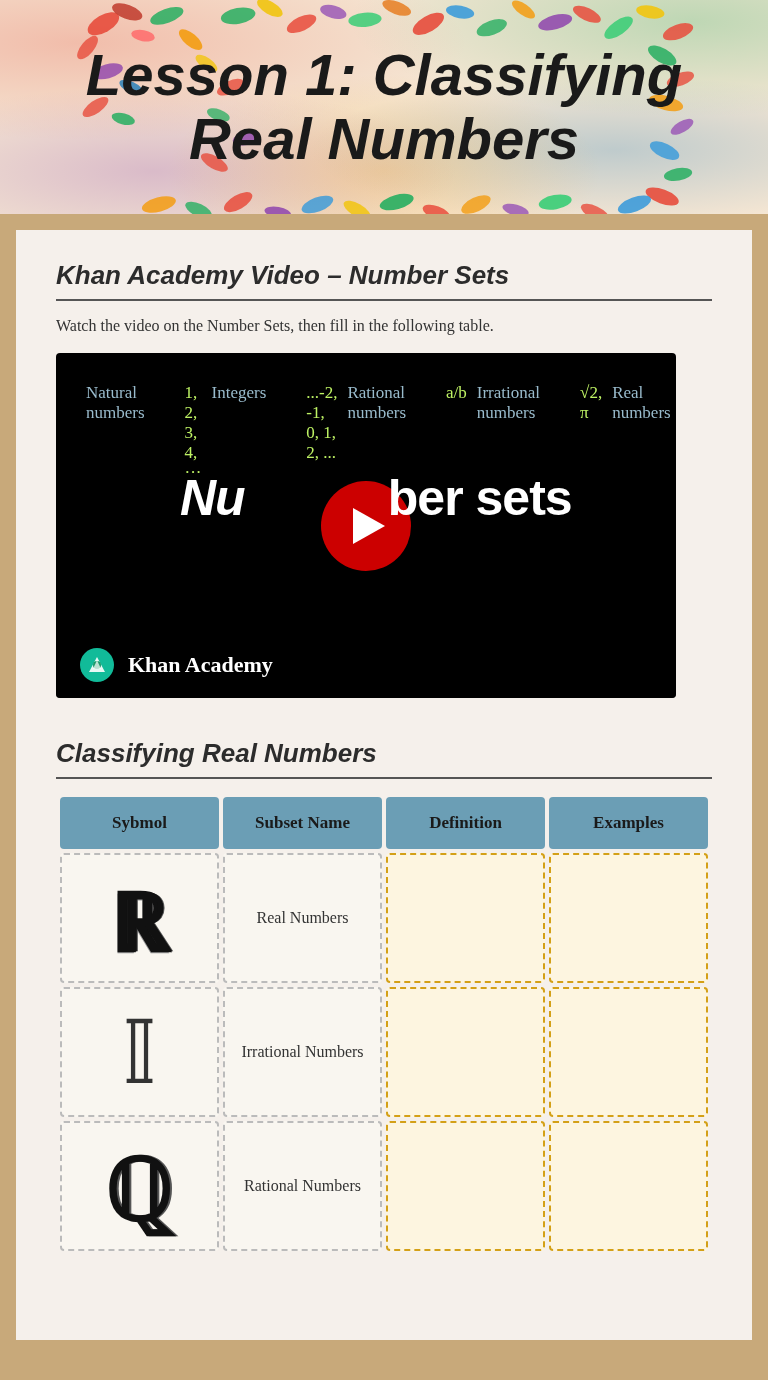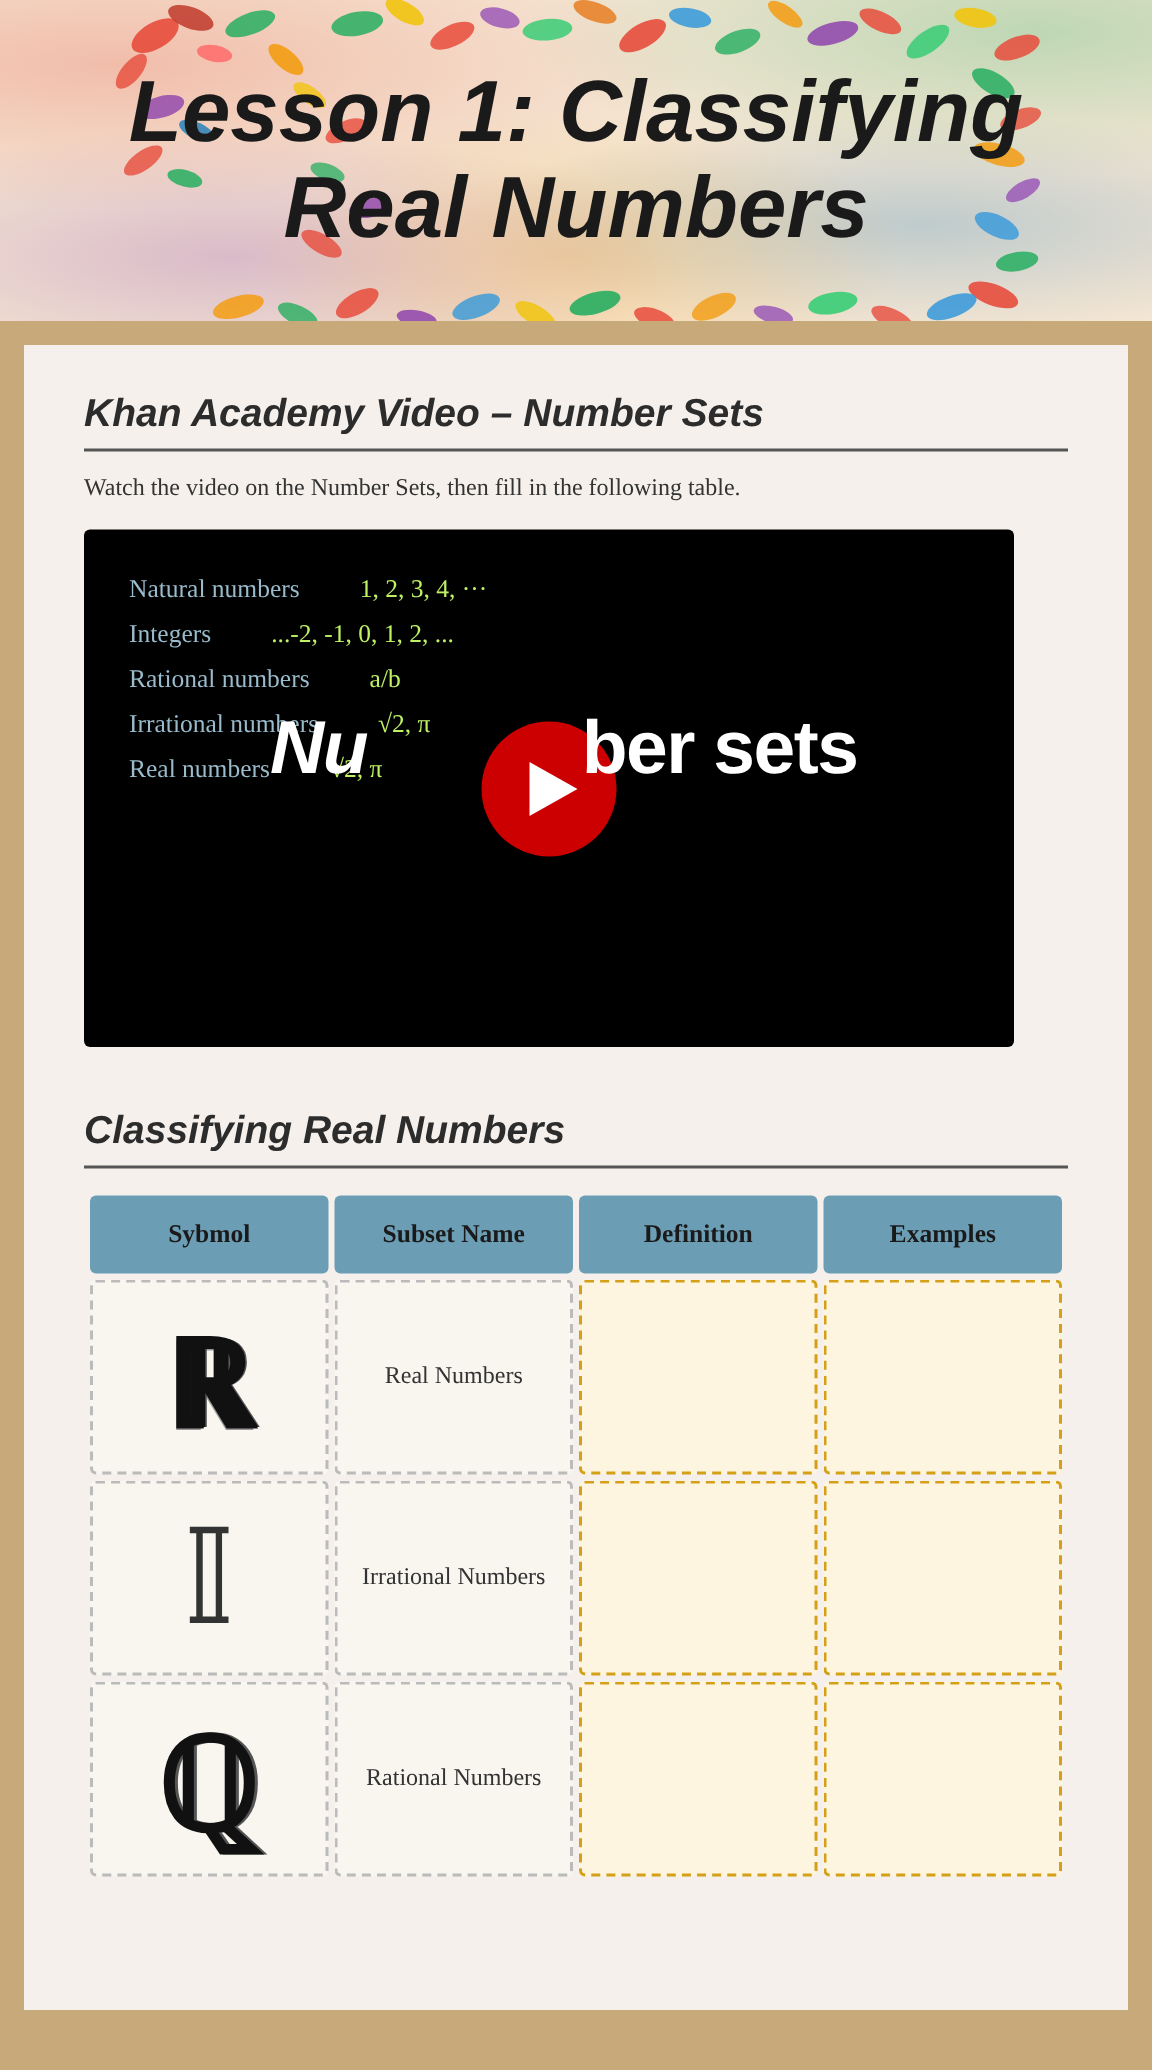--- a/index.html
+++ b/index.html
@@ -93,21 +93,21 @@
       position: absolute;
       inset: 0;
       display: flex;
       flex-direction: column;
       justify-content: space-between;
       padding: 30px 30px 0 30px;
     }
 
     .video-text-lines {
       display: flex;
-      flex-direction: column;
+      flex-direction: row;
       gap: 10px;
     }
 
     .video-line {
       display: flex;
       gap: 40px;
     }
 
     .video-line-label {
       color: #9bc;
@@ -369,20 +369,30 @@
     <div style="position:absolute;top:42%;left:20%;transform:translate(0,-50%);z-index:2;font-style:italic;">
       <span style="font-size:50px;font-weight:bold;color:white;font-family:Arial,sans-serif;letter-spacing:-1px;">Nu</span>
     </div>
 
     <div class="play-button-wrapper">
       <div class="play-circle">
         <div class="play-triangle"></div>
       </div>
     </div>
 
+    <div class="video-bottom-bar">
+      <div class="khan-logo">
+        <svg width="22" height="22" viewBox="0 0 22 22">
+          <polygon points="11,3 19,18 3,18" fill="white" opacity="0.9"></polygon>
+          <circle cx="11" cy="11" r="4" fill="#1b9a6b"></circle>
+          <polygon points="11,6 15,15 7,15" fill="white" opacity="0.7"></polygon>
+        </svg>
+      </div>
+      <span class="khan-name">Khan Academy</span>
+    </div>
   </div>
 
   <div class="table-section">
     <h2 class="section-title">Classifying Real Numbers</h2>
     <hr class="section-divider">
 
     <table class="classify-table">
       <thead>
         <tr>
           <th class="th-cell">Sybmol</th>

